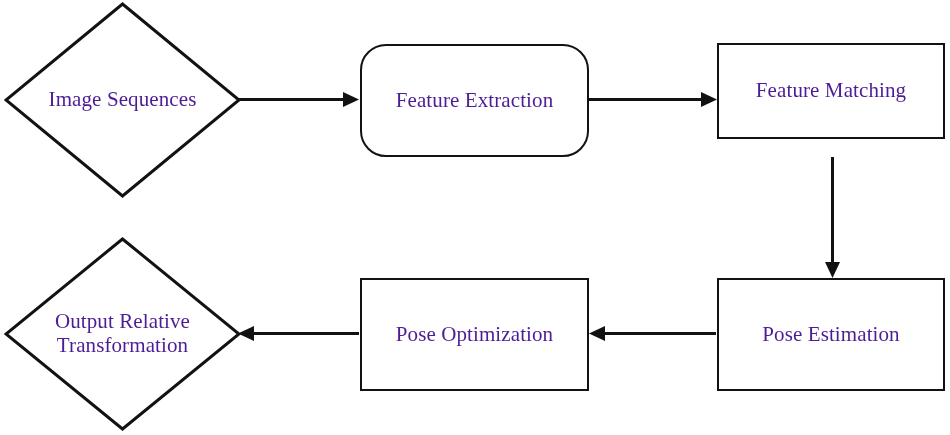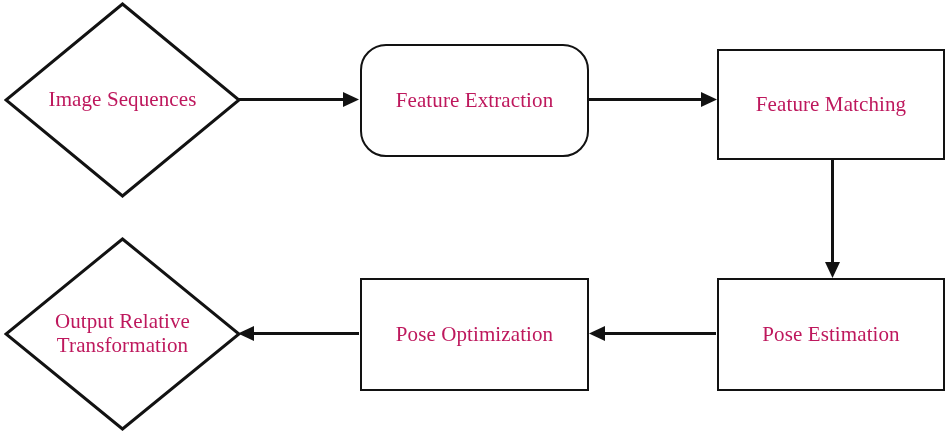--- a/index.html
+++ b/index.html
@@ -34,21 +34,21 @@
     text-align: center;
     box-sizing: border-box;
   }
   .node-process {
     border: 2.5px solid #121212;
     background: #ffffff;
   }
   .node-label {
     position: relative;
     z-index: 3;
-    color: #be185d;
+    color: #4c1d95;
     font-size: 21px;
     line-height: 1.12;
     letter-spacing: 0.1px;
     white-space: pre-line;
     font-family: "Liberation Serif", "DejaVu Serif", serif;
   }
   .node-decision {
     background: transparent;
   }
   .node-decision .diamond-shape {
@@ -59,21 +59,21 @@
     height: 100%;
     z-index: 1;
   }
   .node-decision .node-label {
     padding: 0 6px;
   }
 
   
   #node-image-sequences   { left: 4px;   top: 2px;   width: 237px; height: 196px; }
   #node-feature-extraction{ left: 360px; top: 44px;  width: 229px; height: 113px; border-radius: 26px; }
-  #node-feature-matching  { left: 717px; top: 49px;  width: 228px; height: 111px; }
+  #node-feature-matching  { left: 717px; top: 43px;  width: 228px; height: 96px; }
   #node-pose-estimation   { left: 717px; top: 278px; width: 228px; height: 113px; }
   #node-pose-optimization { left: 360px; top: 278px; width: 229px; height: 113px; }
   #node-output-transform  { left: 4px;   top: 237px; width: 237px; height: 194px; }
 </style>
 </head>
 <body>
 
 <div id="flowchart-canvas">
 
   <svg id="edges-layer" viewBox="0 0 950 435" width="950" height="435" xmlns="http://www.w3.org/2000/svg">

